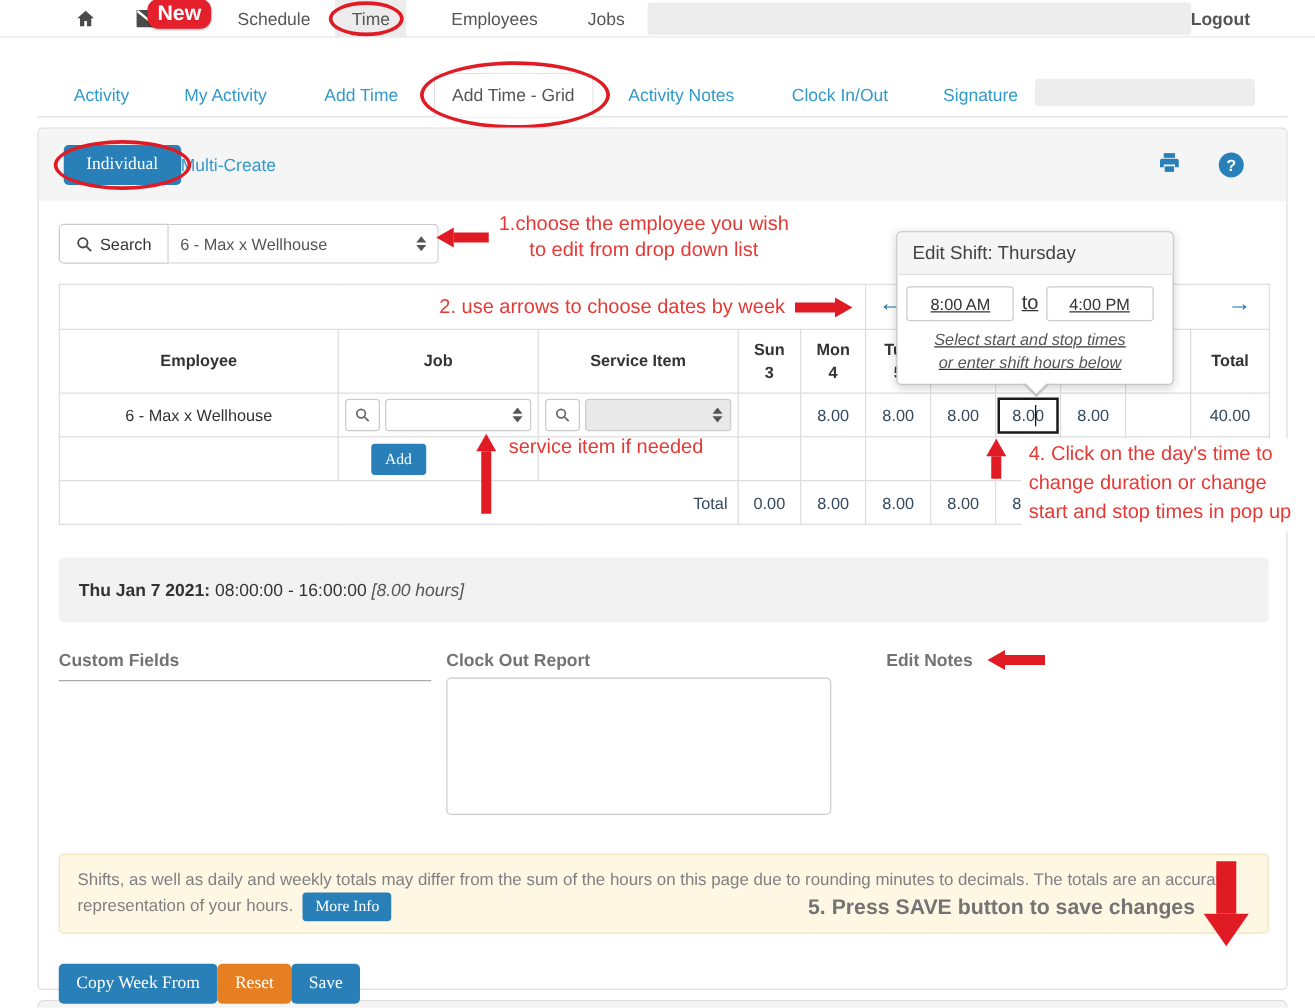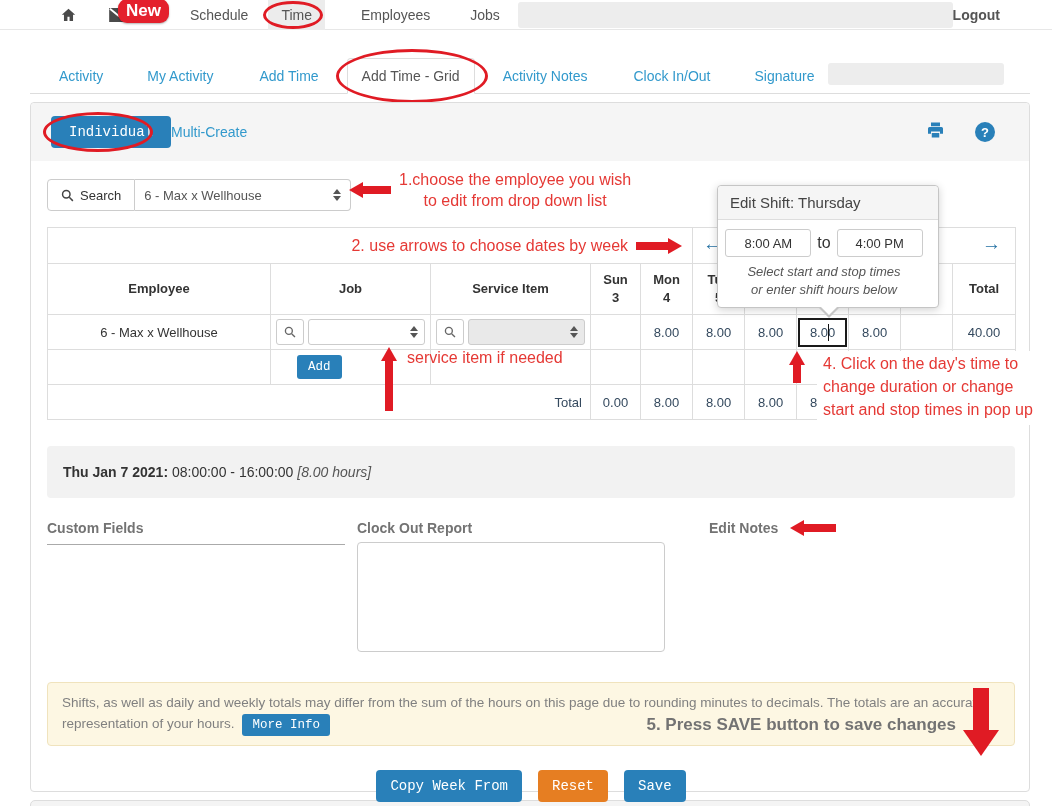--- a/index.html
+++ b/index.html
@@ -24,21 +24,21 @@
   .subnav { margin:0 22px 0 30px; padding-top:24px; display:flex; align-items:flex-end; border-bottom:1px solid #ddd; height:64px; }
   .tab { font-size:14px; color:#3299cc; padding:9px 14px; cursor:pointer; white-space:nowrap; }
   .tab.active { color:#555; background:#fff; border:1px solid #ddd; border-bottom:1px solid #fff; border-radius:4px 4px 0 0;
     margin-bottom:-1px; position:relative; }
   .ell-grid { left:-12px; top:-10px; width:152px; height:54px; }
   .subnav-blur { margin-left:auto; margin-right:26px; margin-bottom:8px; width:240px; height:22px; background:#ededed; border-radius:3px; }
 
   
   .panel { margin:8px 22px 0 30px; width:1000px; height:690px; border:1px solid #ddd; border-radius:4px; position:relative; background:#fff; }
   .panel-header { background:#f5f5f5; border-radius:4px 4px 0 0; height:58px; display:flex; align-items:center; padding:0 20px; }
-  .btn { border:none; border-radius:4px; cursor:pointer; font-family:Liberation Mono, monospace; }
+  .btn { border:none; border-radius:4px; cursor:pointer; font-family:Liberation Serif, serif; }
   .btn-blue { background:#2980b9; color:#fff; }
   .btn-individual { font-size:14px; padding:8px 18px; position:relative; }
   .ell-individual { left:-8px; top:-4px; width:110px; height:40px; }
   .link { color:#3299cc; font-size:14px; cursor:pointer; }
   .multi-create { }
   .header-icons { margin-left:auto; display:flex; align-items:center; gap:30px; margin-right:14px; }
   .help-circle { width:20px; height:20px; border-radius:50%; background:#2980b9; color:#fff; font-size:13px; font-weight:bold;
     display:flex; align-items:center; justify-content:center; cursor:pointer; }
 
   .panel-body { padding:18px 16px 0 16px; }
@@ -99,21 +99,21 @@
   
   .alert { margin-top:26px; width:968px; background:#fdf7e3; border:1px solid #f0e3bd; border-radius:4px; padding:9px 14px;
     font-size:13.5px; color:#808080; line-height:21px; position:relative; }
   .btn-moreinfo { font-size:12.5px; padding:4px 10px; border-radius:3px; margin-left:4px; }
   .ann5 { position:absolute; right:58px; top:31px; color:#737373; font-weight:bold; font-size:17px; white-space:nowrap; }
   .big-down-arrow { position:absolute; right:15px; top:5px; width:36px; height:70px; z-index:5; }
   .big-down-arrow .shaft { width:16px; height:42px; background:#e01b24; margin:0 auto; }
   .big-down-arrow .head { width:0; height:0; border-left:18px solid transparent; border-right:18px solid transparent; border-top:26px solid #e01b24; }
 
   
-  .footer-btns { display:flex; justify-content:center; gap:16px; margin-top:24px; width:968px; }
+  .footer-btns { display:flex; justify-content:flex-start; gap:0; margin-top:24px; width:968px; }
   .btn-foot { font-size:14px; padding:8px 14px; }
   .btn-orange { background:#e67e22; color:#fff; }
 
   .bottom-strip { margin:8px 22px 0 30px; width:1000px; height:14px; background:#f4f4f4; border:1px solid #ddd; border-radius:5px 5px 0 0; }
 
   
   .red-txt { color:#e53935; font-size:16px; line-height:21px; }
   .abs { position:absolute; }
   .ann { z-index:3; }
   .arrow-h { display:flex; align-items:center; }
@@ -127,21 +127,21 @@
   .ann1 .lines { text-align:center; }
   .ann2-wrap { display:inline-flex; align-items:center; gap:8px; }
   .ann3 { left:350px; top:244px; display:flex; align-items:flex-start; gap:10px; }
   .ann4 { left:758px; top:248px; display:flex; align-items:flex-start; }
   .ann4 .txt { margin-left:12px; background:#fff; width:264px; padding:1px 0 4px 6px; line-height:23px; }
 
   
   .popup { position:absolute; left:686px; top:82px; width:222px; background:#fff; border:1px solid #c5c5c5; border-radius:4px;
     box-shadow:0 2px 8px rgba(0,0,0,.18); z-index:10; }
   .popup-header { background:#f5f5f5; border-bottom:1px solid #ddd; border-radius:4px 4px 0 0; padding:8px 12px; font-size:15px; color:#444; }
-  .popup-body { padding:9px 18px 8px 10px; }
+  .popup-body { padding:9px 18px 8px 10px;text-decoration:underline; }
   .popup-times { display:flex; align-items:center; gap:6px; justify-content:center; }
   .time-input { width:86px; height:28px; border:1px solid #ccc; border-radius:3px; text-align:center; font-size:13px;
     font-family:inherit; color:#333; }
   .popup-hint { margin-top:6px; text-align:center; font-style:italic; color:#555; font-size:13px; line-height:18px; }
   .popup-tail { position:absolute; bottom:-11px; left:100px; width:0; height:0; border:11px solid transparent; border-top-color:#c5c5c5; border-bottom:0; }
   .popup-tail::after { content:""; position:absolute; left:-9px; top:-12px; border:9px solid transparent; border-top-color:#fff; border-bottom:0; }
 </style>
 </head>
 <body>
 

